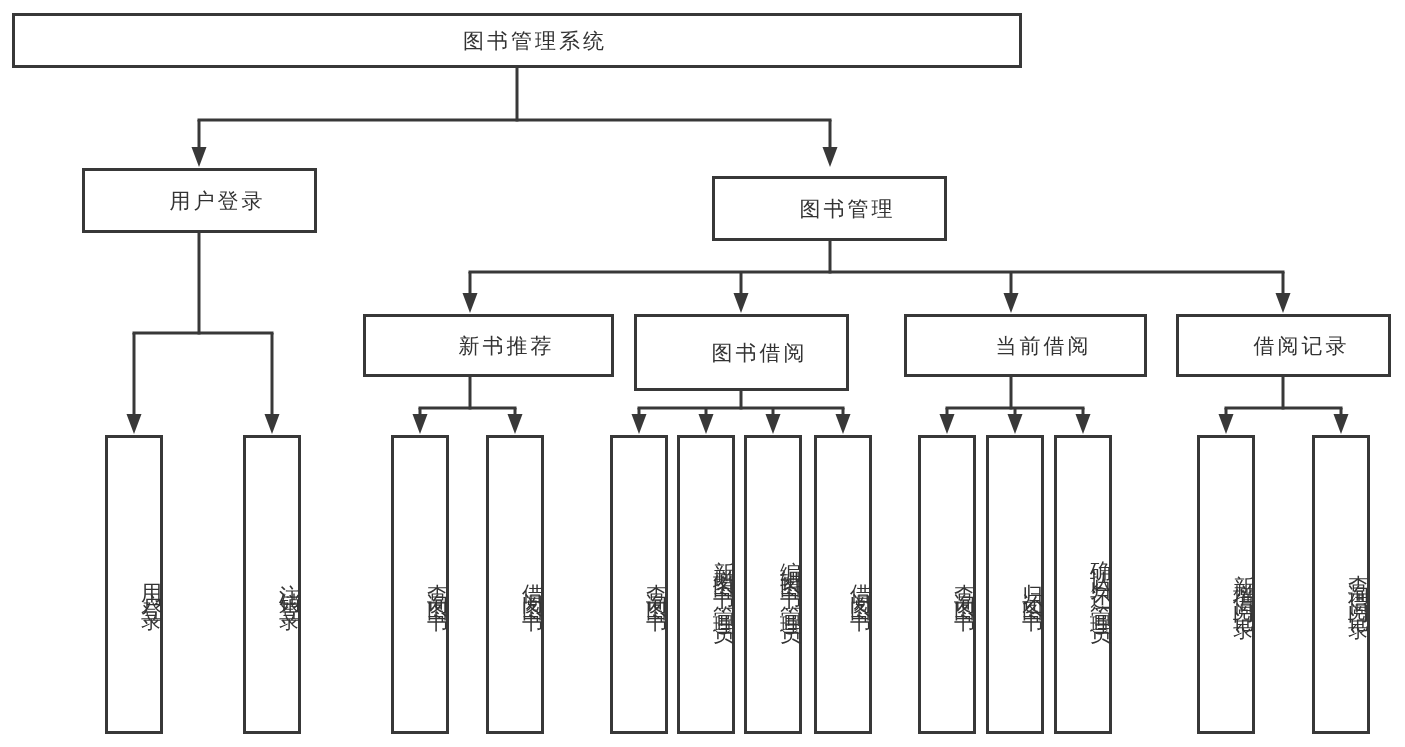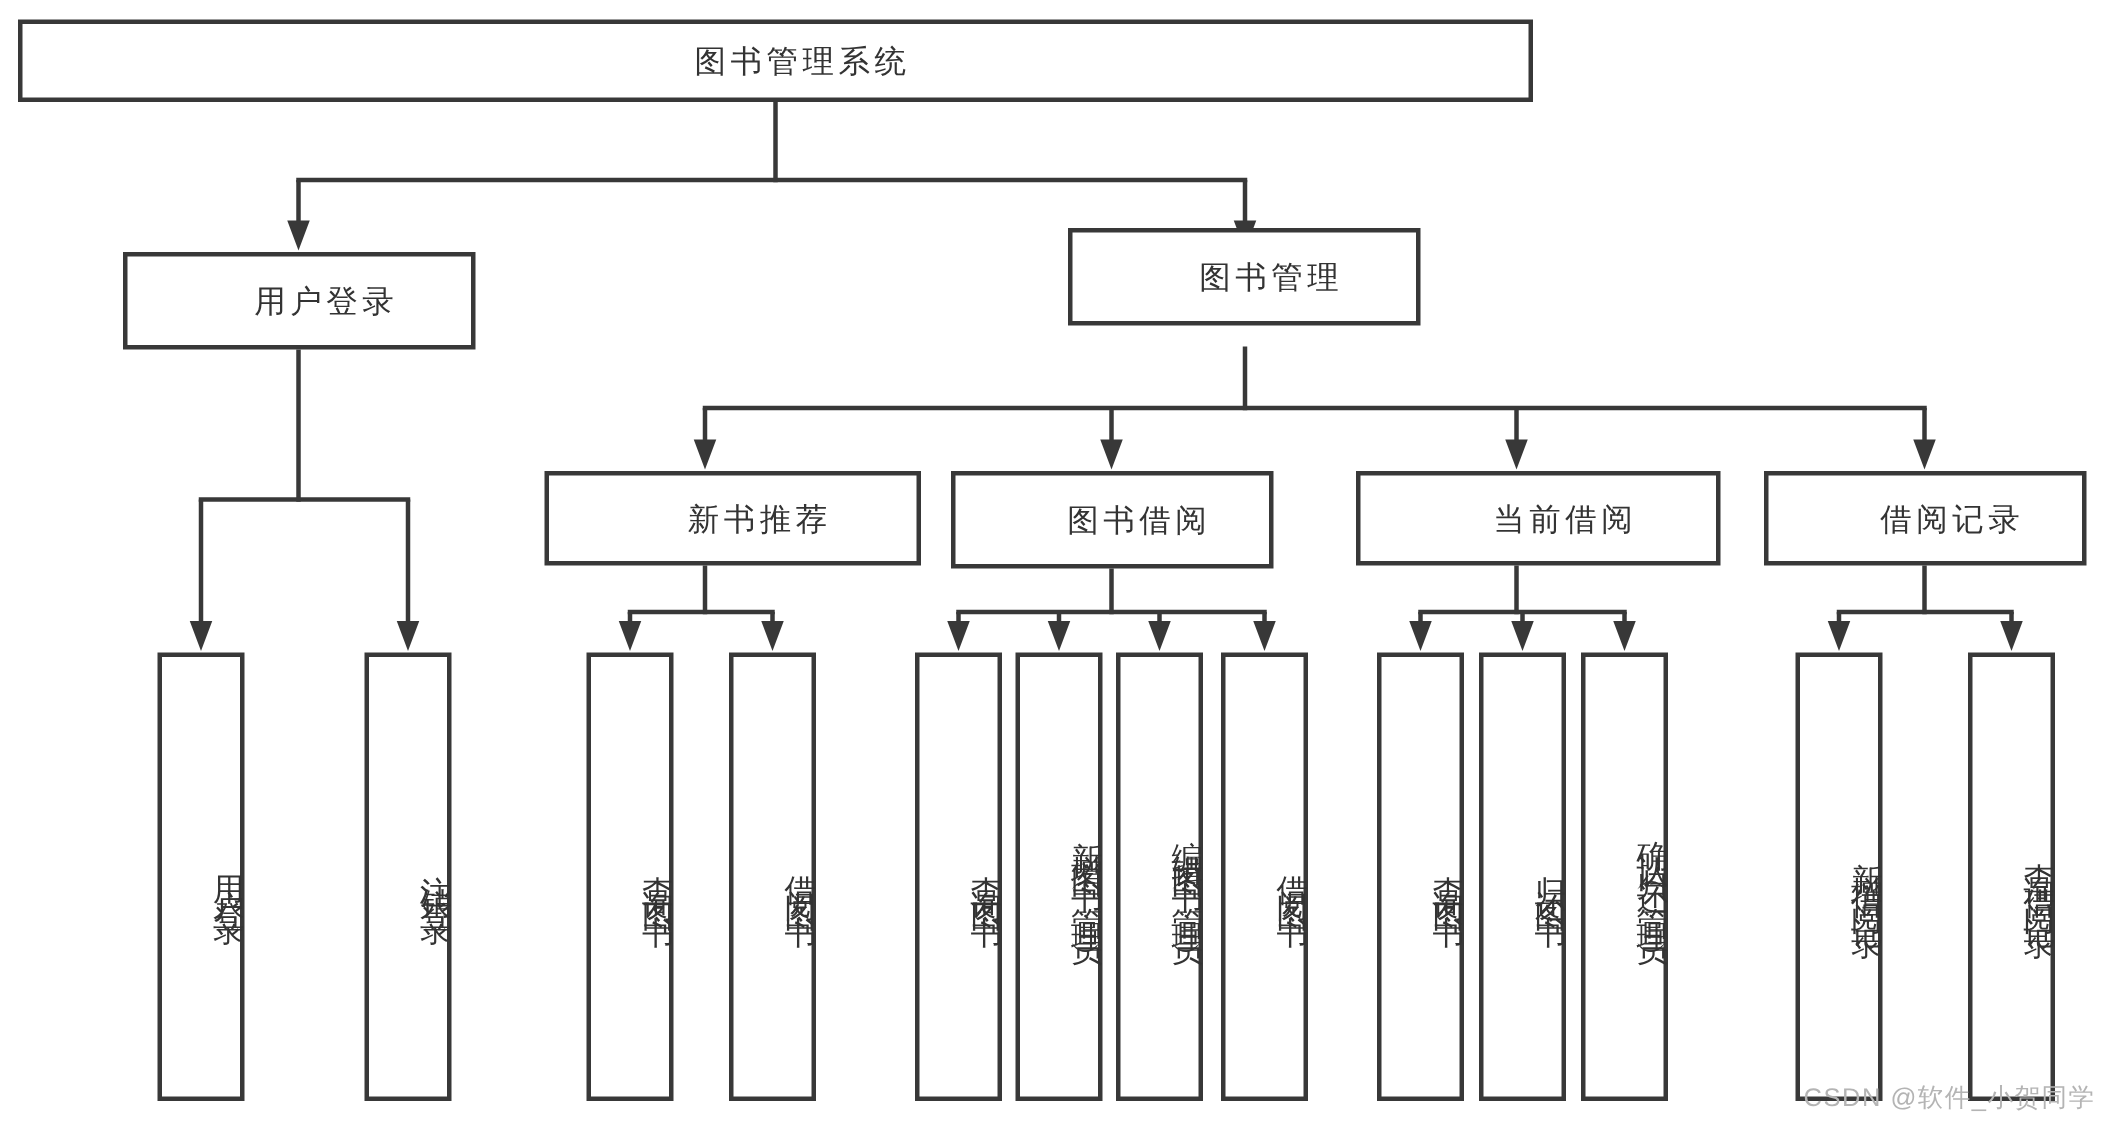--- a/index.html
+++ b/index.html
@@ -41,23 +41,23 @@
     writing-mode: vertical-rl;
     text-orientation: mixed;
     font-size: 21px;
     letter-spacing: 9px;
     line-height: 1;
   }
 
   
   .n-root { left: 12px;   top: 13px;  width: 1010px; height: 55px; }
   .n-l2a  { left: 82px;   top: 168px; width: 235px;  height: 65px; }
-  .n-l2b  { left: 712px;  top: 152px; width: 235px;  height: 65px; }
+  .n-l2b  { left: 712px;  top: 176px; width: 235px;  height: 65px; }
   .n-l3a  { left: 363px;  top: 314px; width: 251px;  height: 63px; }
-  .n-l3b  { left: 634px;  top: 314px; width: 215px;  height: 65px; }
+  .n-l3b  { left: 634px;  top: 314px; width: 215px;  height: 77px; }
   .n-l3c  { left: 904px;  top: 314px; width: 243px;  height: 63px; }
   .n-l3d  { left: 1176px; top: 314px; width: 215px;  height: 63px; }
 
   .leaf { top: 435px; width: 58px; height: 299px; }
   .lf1  { left: 105px; }
   .lf2  { left: 243px; }
   .lf3  { left: 391px; }
   .lf4  { left: 486px; }
   .lf5  { left: 610px; }
   .lf6  { left: 677px; }
@@ -217,15 +217,14 @@
   <div class="box leaf lf11">
     <span class="vtext">确认归还（管理员）</span>
   </div>
   <div class="box leaf lf12">
     <span class="vtext">新增借阅记录</span>
   </div>
   <div class="box leaf lf13">
     <span class="vtext">查询借阅记录</span>
   </div>
 
-  <div class="watermark">CSDN @软件_小贺同学</div>
 
 </div>
 
 </body></html>

